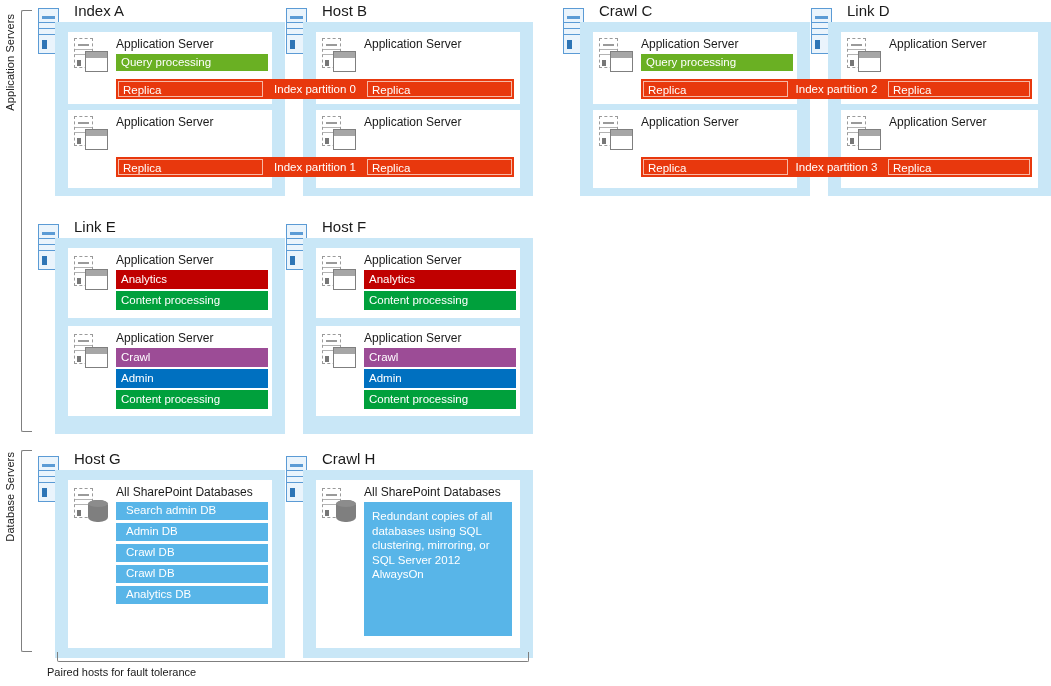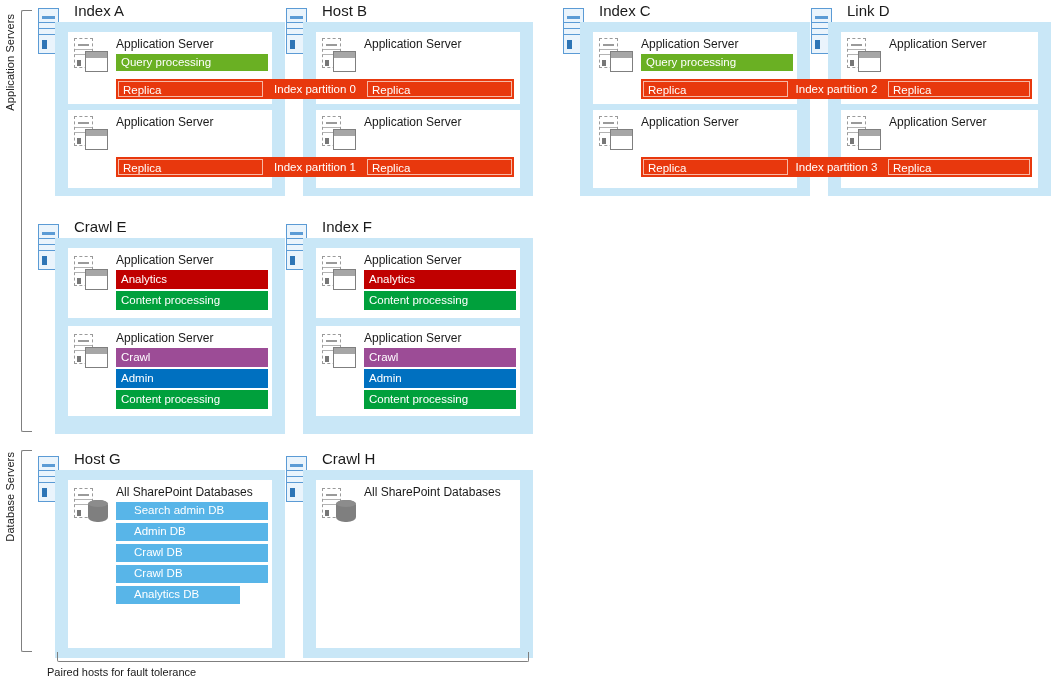--- a/index.html
+++ b/index.html
@@ -88,21 +88,21 @@
     position:absolute;top:2px;bottom:2px;background:#e8380d;
     border:1.3px solid #f7b9a6;box-sizing:border-box;color:#fff;
     font-size:11.5px;line-height:16px;padding-left:4px;text-align:left;
     white-space:nowrap;overflow:hidden;
   }
   .ipband .iplabel{position:absolute;left:0;right:0;top:0;bottom:0;line-height:20px;}
 
   
   .dbbar{
     position:absolute;background:#58b5e8;color:#ffffff;font-size:11.5px;
-    line-height:17px;padding-left:18px;box-sizing:border-box;white-space:nowrap;
+    line-height:17px;padding-left:10px;box-sizing:border-box;white-space:nowrap;
   }
   .dbnote{
     position:absolute;background:#58b5e8;color:#ffffff;font-size:11.5px;
     line-height:14.5px;padding:7px 8px 8px 8px;box-sizing:border-box;
   }
 
   
   .pair-bracket{
     position:absolute;border:1px solid #7f7f7f;border-top:none;
     border-radius:0 0 2px 2px;
@@ -216,21 +216,21 @@
 </div>
 
 <div class="host" style="left:563px;top:4px;">
   <div class="tower" style="left:0;top:4px;">
     <i class="slot"></i>
       <i class="ln1"></i>
       <i class="ln2"></i>
       <i class="ln3"></i>
       <i class="led"></i>
   </div>
-  <div class="host-title">Index C</div>
+  <div class="host-title">Crawl C</div>
   <div class="host-body" style="left:17px;top:18px;width:230px;height:174px;"></div>
 
   <div class="card" style="left:30px;top:28px;width:204px;height:72px;">
     <div class="appicon" style="left:6px;top:6px;">
       <div class="dtower">
           <em class="s1"></em>
           <em class="s2"></em>
           <em class="s3"></em>
           <em class="led2"></em>
         </div>
@@ -313,21 +313,21 @@
 </div>
 
 <div class="host" style="left:38px;top:220px;">
   <div class="tower" style="left:0;top:4px;">
     <i class="slot"></i>
       <i class="ln1"></i>
       <i class="ln2"></i>
       <i class="ln3"></i>
       <i class="led"></i>
   </div>
-  <div class="host-title">Crawl E</div>
+  <div class="host-title">Link E</div>
   <div class="host-body" style="left:17px;top:18px;width:230px;height:196px;"></div>
 
   <div class="card" style="left:30px;top:28px;width:204px;height:70px;">
     <div class="appicon" style="left:6px;top:8px;">
       <div class="dtower">
           <em class="s1"></em>
           <em class="s2"></em>
           <em class="s3"></em>
           <em class="led2"></em>
         </div>
@@ -360,21 +360,21 @@
 </div>
 
 <div class="host" style="left:286px;top:220px;">
   <div class="tower" style="left:0;top:4px;">
     <i class="slot"></i>
       <i class="ln1"></i>
       <i class="ln2"></i>
       <i class="ln3"></i>
       <i class="led"></i>
   </div>
-  <div class="host-title">Index F</div>
+  <div class="host-title">Host F</div>
   <div class="host-body" style="left:17px;top:18px;width:230px;height:196px;"></div>
 
   <div class="card" style="left:30px;top:28px;width:204px;height:70px;">
     <div class="appicon" style="left:6px;top:8px;">
       <div class="dtower">
           <em class="s1"></em>
           <em class="s2"></em>
           <em class="s3"></em>
           <em class="led2"></em>
         </div>
@@ -427,21 +427,21 @@
         </div>
       <div class="cyl">
           <u></u>
         </div>
     </div>
     <div class="card-title" style="left:48px;top:6px;">All SharePoint Databases</div>
     <div class="dbbar" style="left:48px;top:22px;width:152px;height:18px;">Search admin DB</div>
     <div class="dbbar" style="left:48px;top:43px;width:152px;height:18px;">Admin DB</div>
     <div class="dbbar" style="left:48px;top:64px;width:152px;height:18px;">Crawl DB</div>
     <div class="dbbar" style="left:48px;top:85px;width:152px;height:18px;">Crawl DB</div>
-    <div class="dbbar" style="left:48px;top:106px;width:124px;height:18px;">Analytics DB</div>
+    <div class="dbbar" style="left:48px;top:106px;width:152px;height:18px;">Analytics DB</div>
   </div>
 </div>
 
 <div class="host" style="left:286px;top:452px;">
   <div class="tower" style="left:0;top:4px;">
     <i class="slot"></i>
       <i class="ln1"></i>
       <i class="ln2"></i>
       <i class="ln3"></i>
       <i class="led"></i>
@@ -455,17 +455,18 @@
           <em class="s1"></em>
           <em class="s2"></em>
           <em class="s3"></em>
           <em class="led2"></em>
         </div>
       <div class="cyl">
           <u></u>
         </div>
     </div>
     <div class="card-title" style="left:48px;top:6px;">All SharePoint Databases</div>
+    <div class="dbnote" style="left:48px;top:22px;width:148px;height:134px;">Redundant copies of all databases using SQL clustering, mirroring, or SQL Server 2012 AlwaysOn</div>
   </div>
 </div>
 
 <div class="pair-bracket" style="left:57px;top:652px;width:470px;height:9px;"></div>
 <div class="pair-caption" style="left:47px;top:666px;">Paired hosts for fault tolerance</div>
 
 </body></html>

